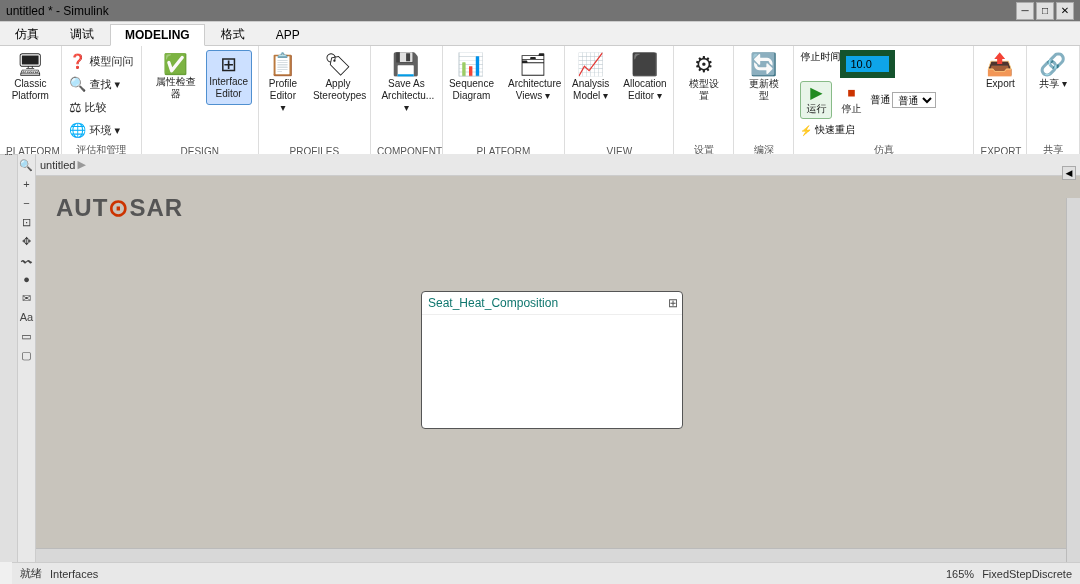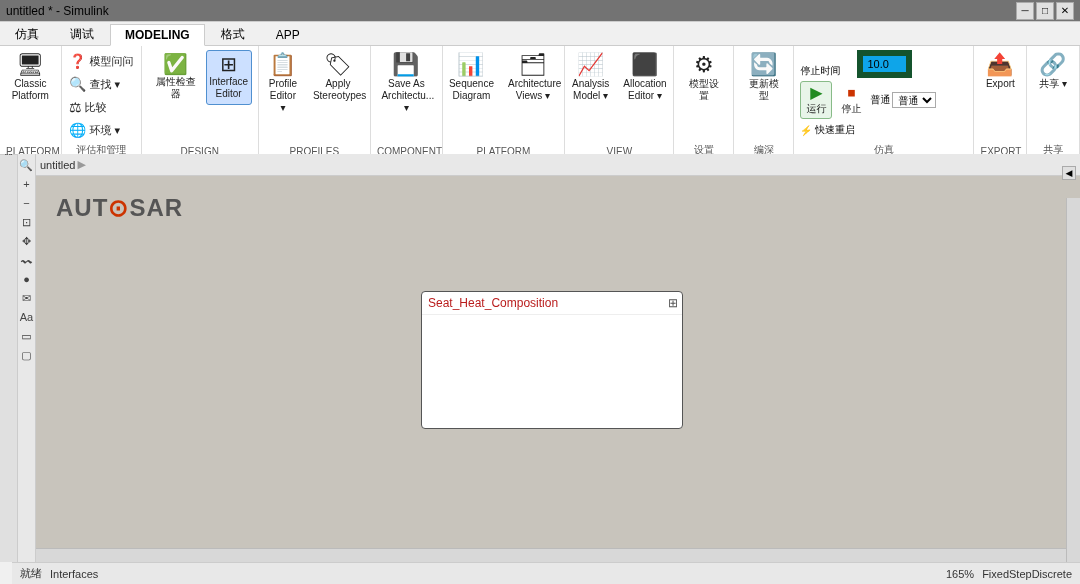--- a/index.html
+++ b/index.html
@@ -78,21 +78,21 @@
     }
     .autosar-o { color: #cc3300; }
 
     
     #comp-block {
       position: absolute; left: 385px; top: 115px;
       width: 262px; height: 138px;
       background: #fff; border: 1.5px solid #555; border-radius: 4px;
       cursor: move;
     }
-    #comp-block-title { font-size: 12px; color: #b91c1c; padding: 4px 6px; border-bottom: 1px solid #eee; }
+    #comp-block-title { font-size: 12px; color: #0f766e; padding: 4px 6px; border-bottom: 1px solid #eee; }
     #comp-block-icon {
       position: absolute; top: 4px; right: 4px; font-size: 12px; color: #555; cursor: pointer;
     }
 
     
     #left-panel-tabs {
       position: absolute; left: 0; top: 154px; width: 18px; bottom: 22px;
       background: #e0e0e0; border-right: 1px solid #ccc; display: flex; flex-direction: column;
       align-items: center; overflow: hidden;
     }
@@ -283,21 +283,21 @@
       <div class="ribbon-btn">
         <div class="btn-icon">🔄</div>
         <div class="btn-label">更新模型</div>
       </div>
     </div>
     <div class="ribbon-group-label">编深</div>
   </div>
 
   <div class="ribbon-group" style="min-width:180px;">
     <div class="ribbon-group-content" style="flex-direction:column; align-items:flex-start; gap:3px; width:100%;">
-      <div style="display:flex; align-items:flex-end; gap:17px;">
+      <div style="display:flex; align-items:flex-start; gap:0;">
         <span style="font-size:10px;">停止时间</span>
         <input class="qt-input" value="10.0" style="width: 55px;">
       </div>
       <div style="display:flex; align-items:center; gap:3px;">
         <div class="ribbon-btn" style="min-width:32px; min-height:32px; background:#e8f5e9; border-color:#88bb88;">
           <div class="btn-icon" style="font-size:16px; color:#228B22;">▶</div>
           <div class="btn-label">运行</div>
         </div>
         <div class="ribbon-btn" style="min-width:32px; min-height:32px;">
           <div class="btn-icon" style="font-size:16px; color:#cc3300;">⏹</div>

